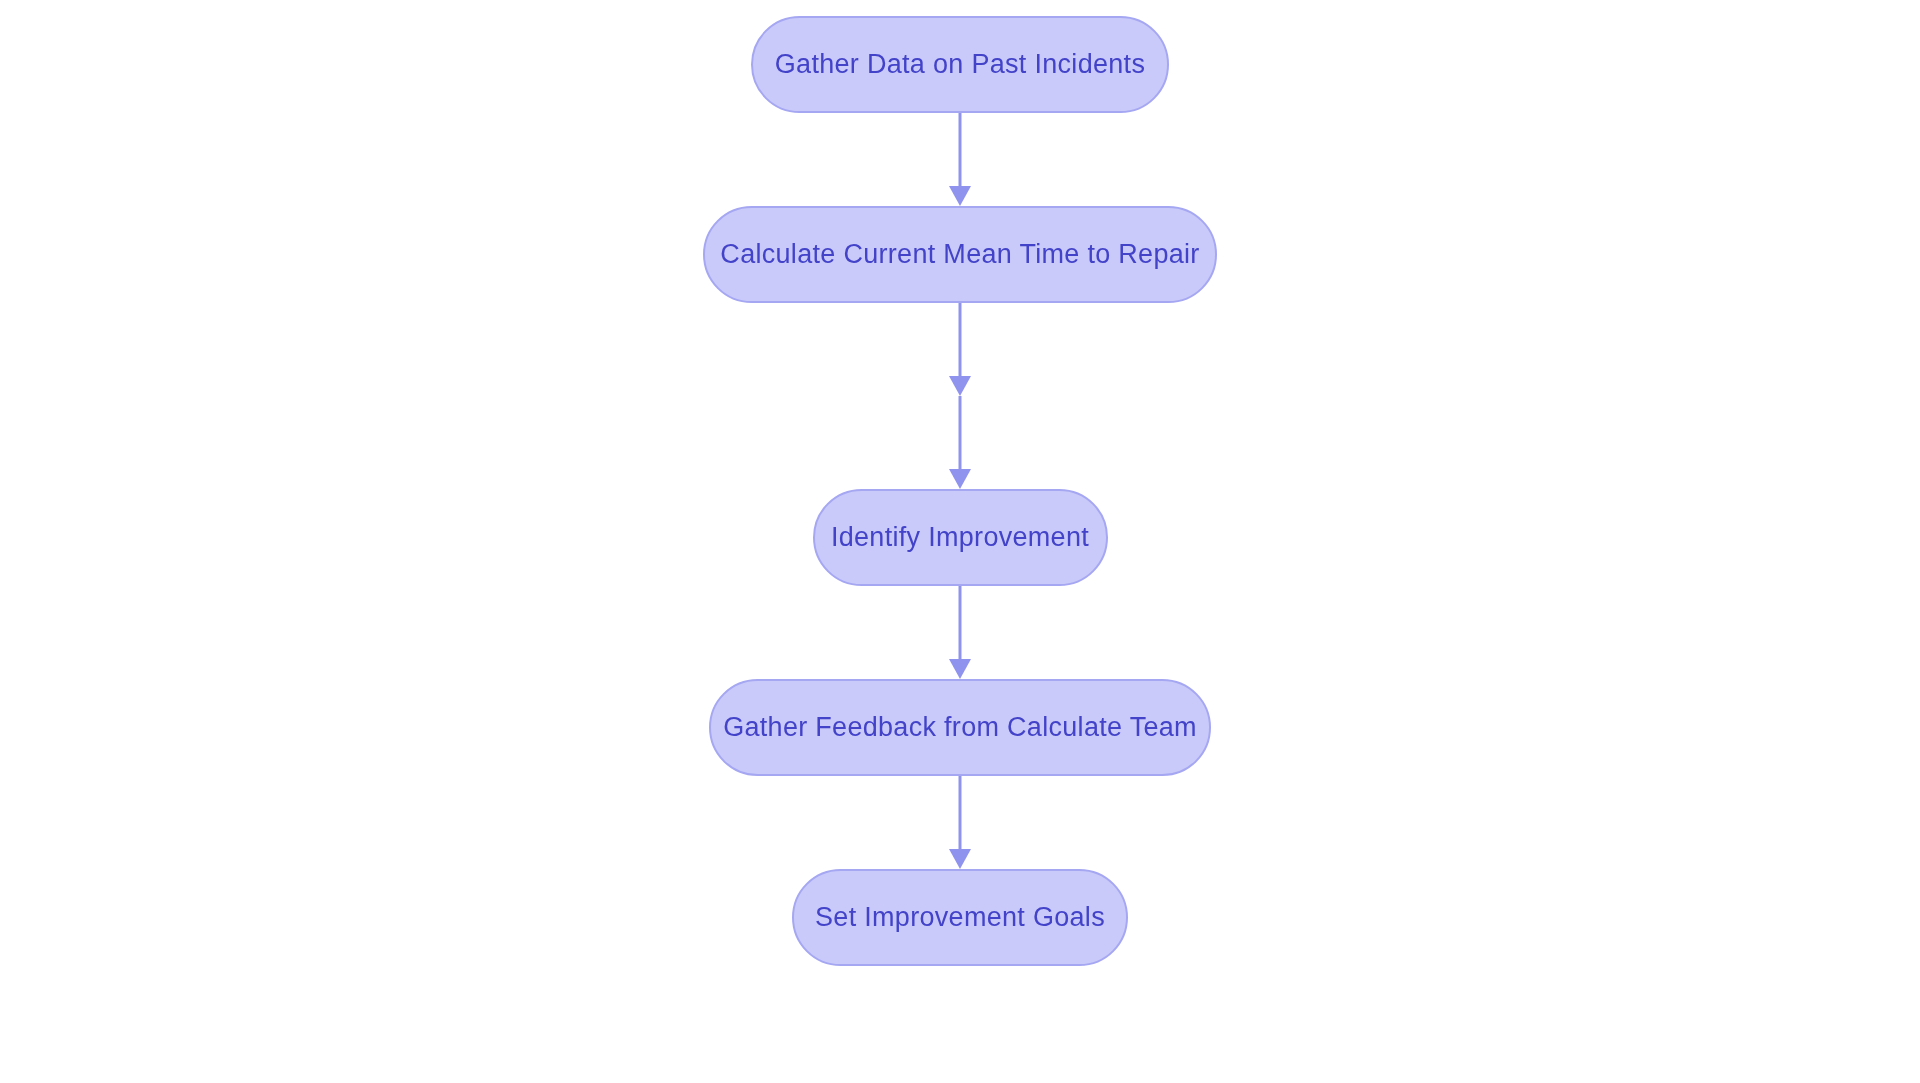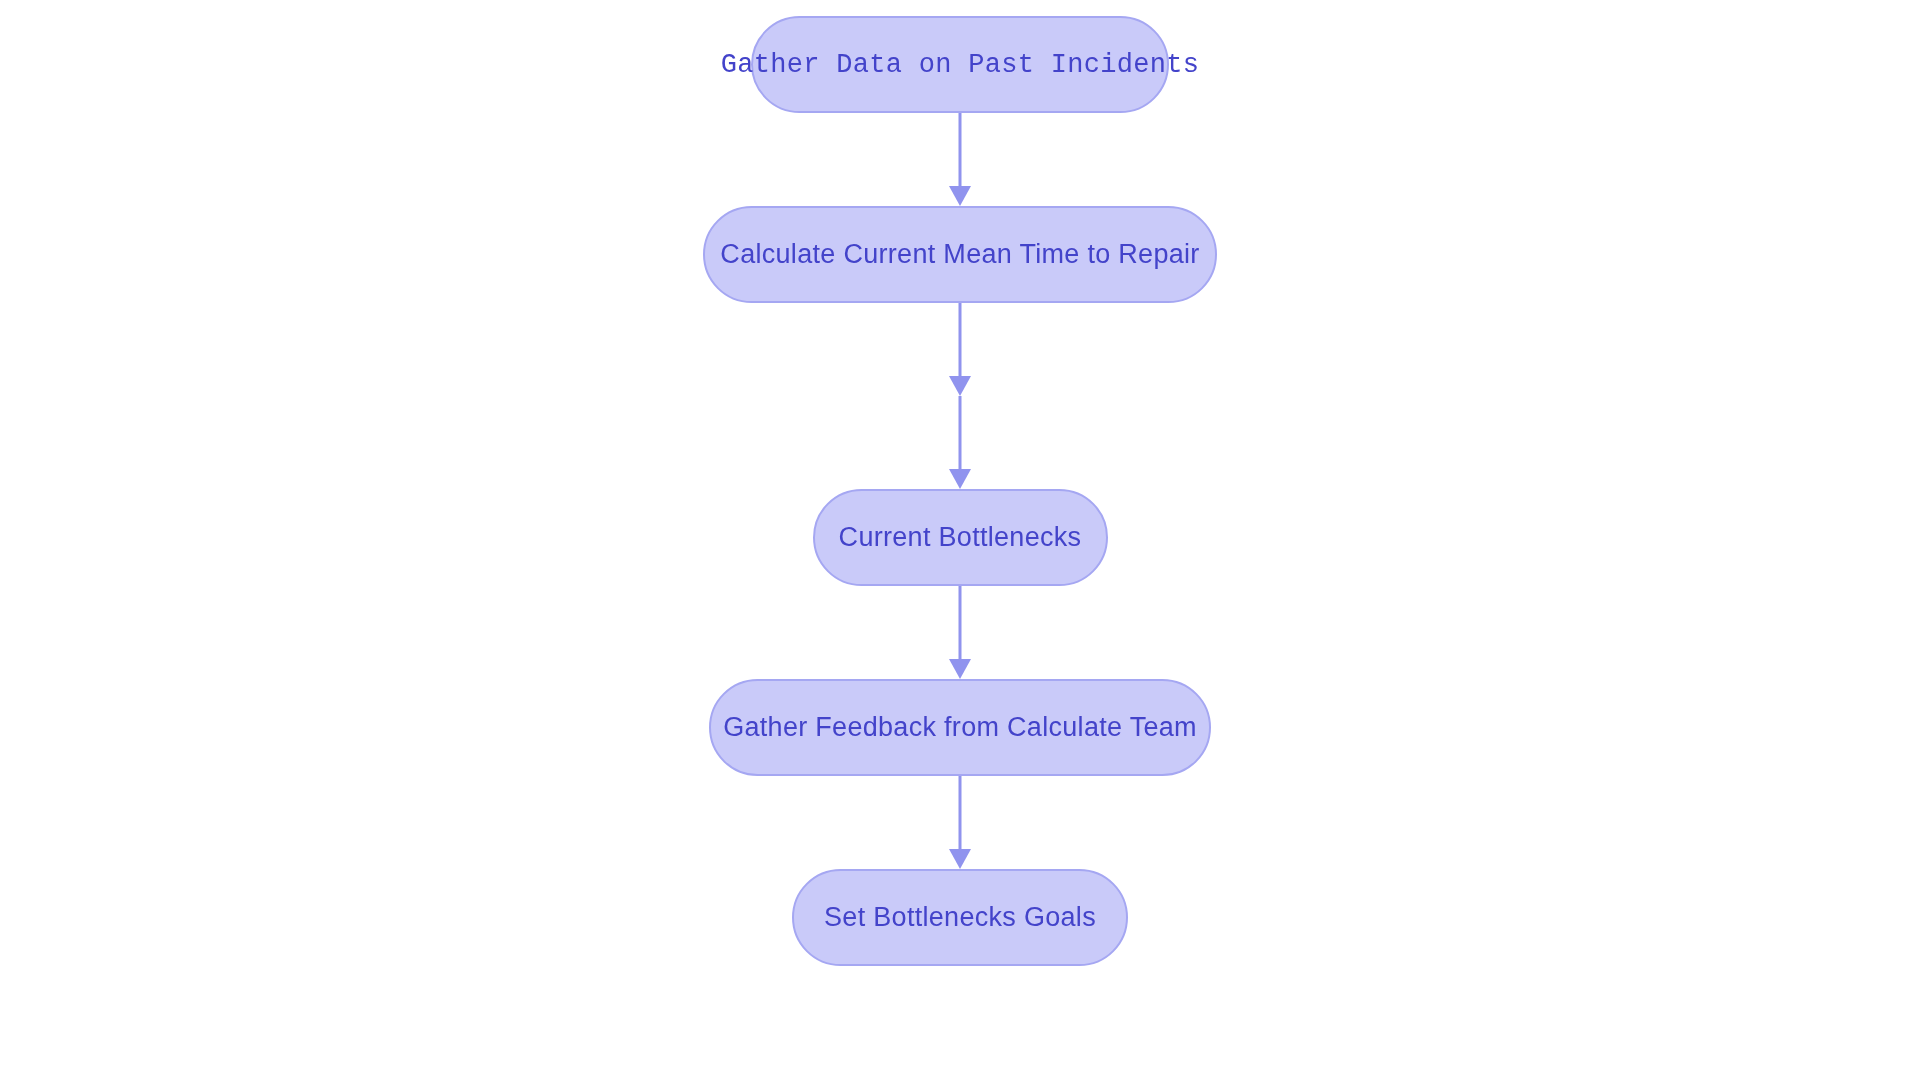--- a/index.html
+++ b/index.html
@@ -35,21 +35,21 @@
     border: 2px solid var(--node-border, #a5a7f2);
     background: var(--node-fill, #c9caf9);
     color: var(--node-text, #4343ca);
     display: flex;
     align-items: center;
     justify-content: center;
     font-size: 27px;
     letter-spacing: 0.3px;
     white-space: nowrap;
   }
-  .n1 { width: 418px; font-family: Liberation Mono, monospace; }
+  .n1 { width: 418px; }
   .n2 { width: 514px; }
   .n3 { width: 433px; }
   .n4 { width: 295px; }
   .n5 { width: 502px; }
   .n6 { width: 336px; }
   .arrow {
     position: relative;
     height: 93px;
     width: 26px;
     flex: 0 0 93px;
@@ -99,35 +99,35 @@
       <span class="head"></span>
     </div>
 
 
     <div class="arrow">
       <span class="line"></span>
       <span class="head"></span>
     </div>
 
     <div class="node n4">
-      <span>Current Bottlenecks</span>
+      <span>Identify Improvement</span>
     </div>
 
     <div class="arrow">
       <span class="line"></span>
       <span class="head"></span>
     </div>
 
     <div class="node n5">
       <span>Gather Feedback from Calculate Team</span>
     </div>
 
     <div class="arrow">
       <span class="line"></span>
       <span class="head"></span>
     </div>
 
     <div class="node n6">
-      <span>Set Bottlenecks Goals</span>
+      <span>Set Improvement Goals</span>
     </div>
 
   </div>
 </div>
 
 </body></html>

